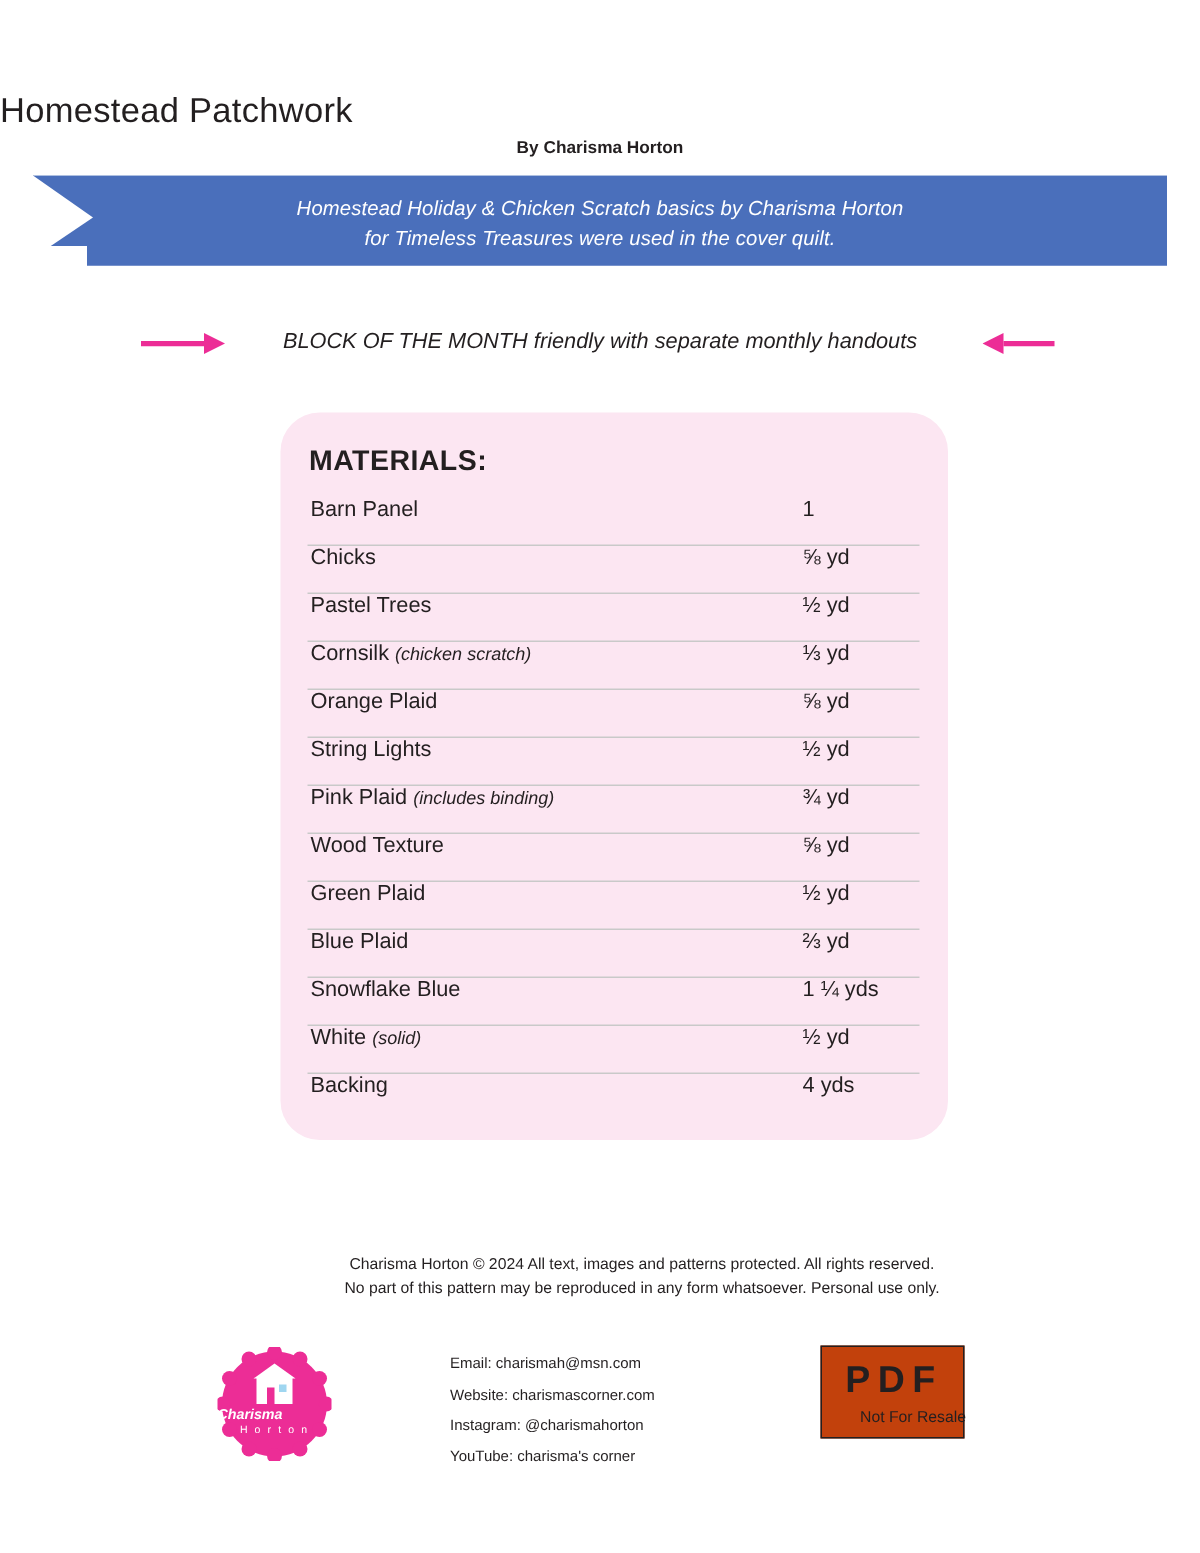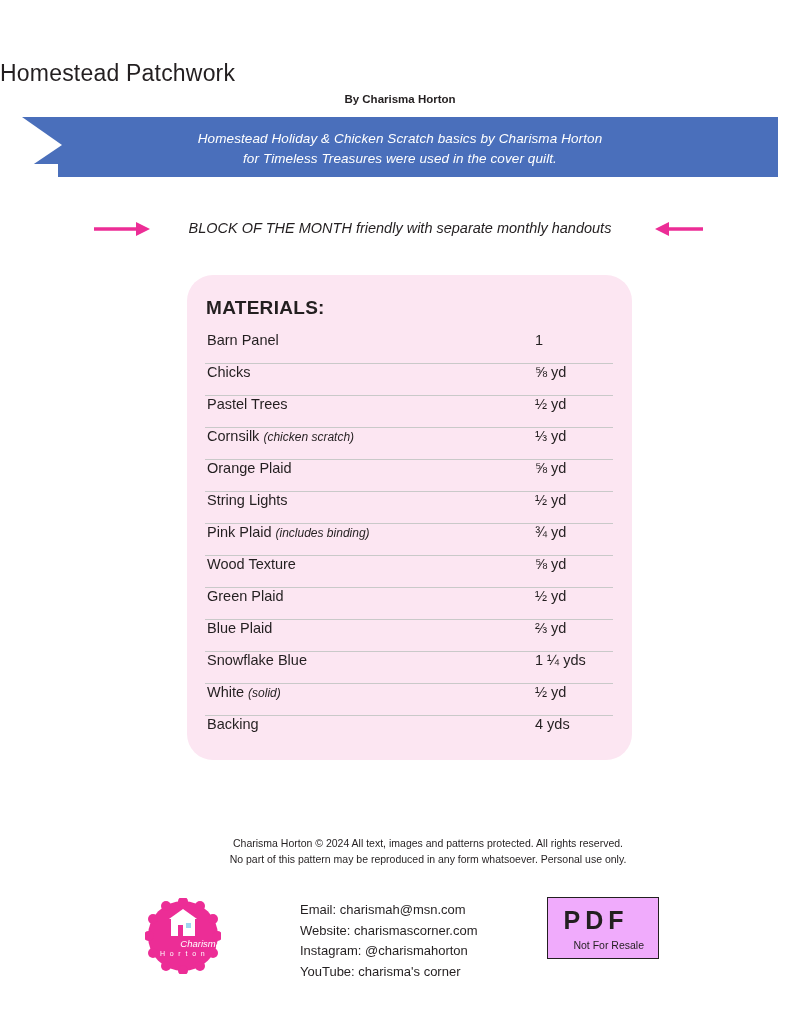--- a/index.html
+++ b/index.html
@@ -164,65 +164,65 @@
     line-height: 16px;
     color: #231f20;
     padding-left: 28px;
   }
 
   
   .contact {
     position: absolute;
     top: 900px;
     left: 300px;
-    font-size: 13px;
+    font-size: 10px;
     line-height: 20.5px;
     color: #231f20;
   }
 
   
   .logo {
     position: absolute;
     top: 898px;
     left: 145px;
     width: 76px;
     height: 76px;
   }
   .logo-text-main {
     position: absolute;
     top: 40px;
     left: 0;
     width: 76px;
-    text-align: right;
+    text-align: left;
     font-size: 9.5px;
-    font-weight: 400;
+    font-weight: 700;
     color: #ffffff;
     font-style: italic;
   }
   .logo-text-sub {
     position: absolute;
     top: 52px;
     left: 0;
     width: 76px;
     text-align: center;
     font-size: 7px;
     letter-spacing: 1.4px;
     color: #ffffff;
   }
 
   
   .pdf-badge {
     position: absolute;
     top: 897px;
     left: 547px;
-    width: 112px;
+    width: 96px;
     height: 62px;
     border: 1.5px solid #231f20;
     box-sizing: border-box;
-    background: #f0abfc;
+    background: #c2410c;
   }
   .pdf-badge .pdf-letters {
     position: absolute;
     top: 8px;
     left: 0;
     width: 96px;
     text-align: center;
     font-size: 25px;
     font-weight: 700;
     letter-spacing: 5px;

